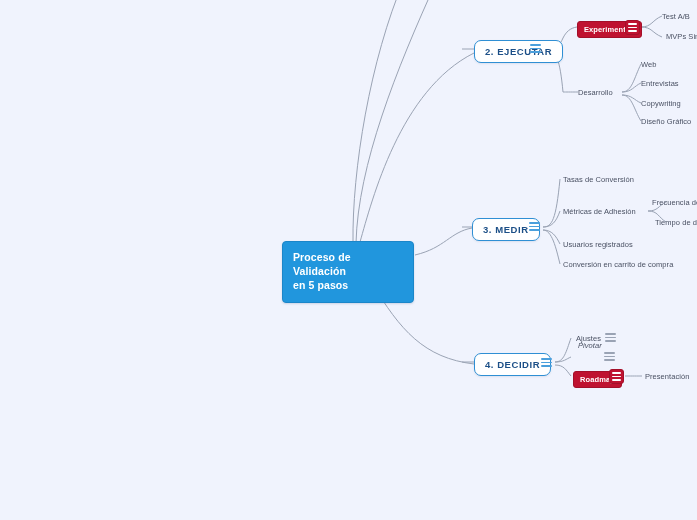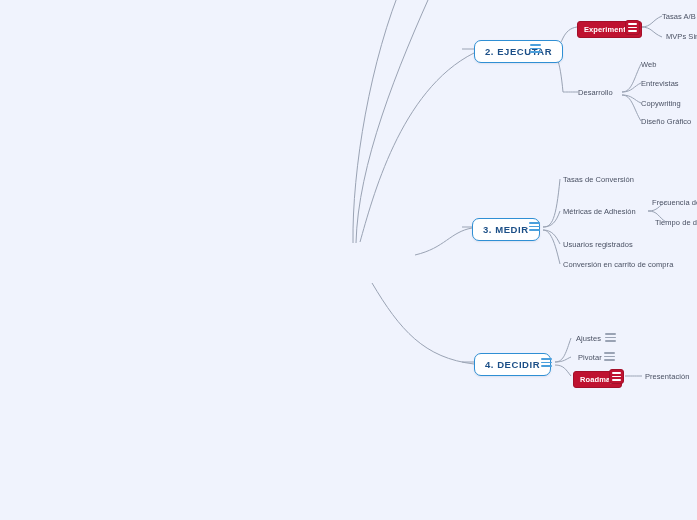--- a/index.html
+++ b/index.html
@@ -154,36 +154,40 @@
       <path d="M555,365 C564,365 566,370 571,376"></path>
 
       <path d="M625,376 C634,376 636,376 642,376"></path>
 
       <path d="M462,49 L474,49"></path>
       <path d="M462,227 L472,227"></path>
       <path d="M462,362 L474,362"></path>
     </g>
   </svg>
 
+  <div class="root-node">
+    <div>Proceso de Validación</div>
+    <div>en 5 pasos</div>
+  </div>
 
   <div class="lvl1" style="left:474px; top:40px;">2. EJECUTAR</div>
   <div class="listicon" style="left:530px; top:43px;">
     <i></i>
       <i></i>
       <i></i>
   </div>
 
   <div class="redtag" style="left:577px; top:21px;">Experimentos</div>
   <div class="redbox" style="left:625px; top:20px;">
     <i></i>
       <i></i>
       <i></i>
   </div>
 
-  <div class="leaf" style="left:662px; top:12px;">Tasas A/B</div>
+  <div class="leaf" style="left:662px; top:12px;">Test A/B</div>
   <div class="leaf" style="left:666px; top:32px;">MVPs Simul</div>
 
   <div class="leaf" style="left:578px; top:88px;text-align:right;">Desarrollo</div>
   <div class="leaf" style="left:641px; top:60px;">Web</div>
   <div class="leaf" style="left:641px; top:79px;">Entrevistas</div>
   <div class="leaf" style="left:641px; top:99px;">Copywriting</div>
   <div class="leaf" style="left:641px; top:117px;">Diseño Gráfico</div>
 
   <div class="lvl1" style="left:472px; top:218px;">3. MEDIR</div>
   <div class="listicon" style="left:529px; top:221px;">
@@ -206,21 +210,21 @@
       <i></i>
   </div>
 
   <div class="leaf" style="left:576px; top:334px;">Ajustes</div>
   <div class="listicon grey" style="left:605px; top:332px;">
     <i></i>
       <i></i>
       <i></i>
   </div>
 
-  <div class="leaf" style="left:578px; top:353px;">Pivotar</div>
+  <div class="leaf" style="left:578px; top:341px;font-style:italic;">Pivotar</div>
   <div class="listicon grey" style="left:604px; top:351px;">
     <i></i>
       <i></i>
       <i></i>
   </div>
 
   <div class="redtag" style="left:573px; top:371px;">Roadmap</div>
   <div class="redbox" style="left:609px; top:369px;">
     <i></i>
       <i></i>

